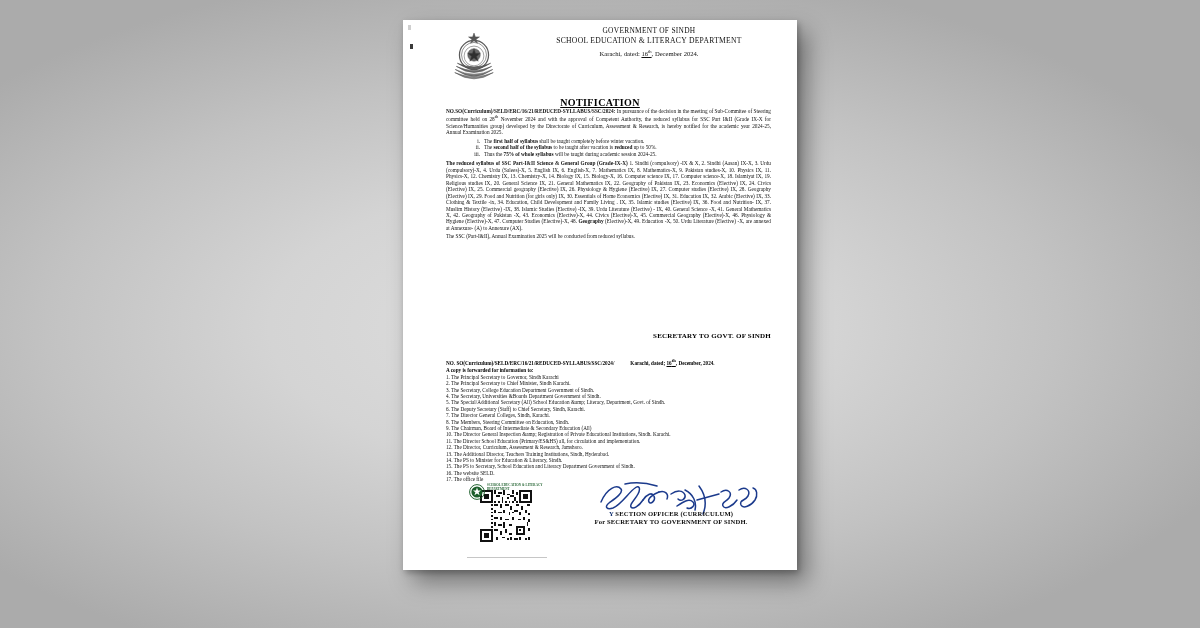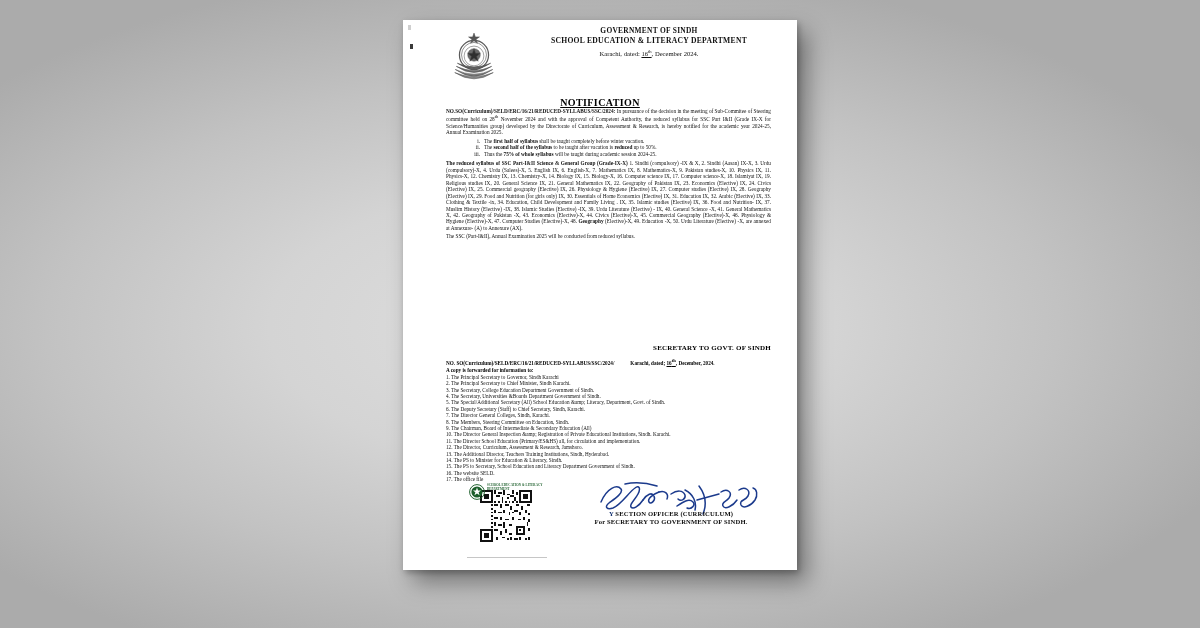--- a/index.html
+++ b/index.html
@@ -20,42 +20,42 @@
     box-shadow: 10px 12px 22px rgba(0,0,0,0.40), 2px 3px 6px rgba(0,0,0,0.25);
   }
   .margin-mark{ position:absolute; background:#b7b7b7; }
   #mark1{ left:5px; top:5px; width:3px; height:5px; background:#cfcfcf; }
   #mark2{ left:7px; top:24px; width:3px; height:5px; background:#3a3a3a; }
 
   
   #header{ position:absolute; left:0; top:6px; width:394px; }
   #emblem{ position:absolute; left:45px; top:5px; width:52px; height:52px; }
   #head-text{ margin-left:120px; text-align:center; width:252px; }
-  .gov-line{ font-weight:bold; font-size:7.4px; letter-spacing:.3px; line-height:9.6px; color:#101010; }
+  .gov-line{ font-weight:normal; font-size:7.4px; letter-spacing:.3px; line-height:9.6px; color:#101010; }
   .gov-line.l2{ font-size:7.6px; }
   .karachi{ font-size:6.6px; margin-top:4px; color:#101010; }
   .karachi u{ text-decoration:underline; }
   .sup{ font-size:4.6px; vertical-align:super; }
 
   #notif-wrap{ position:absolute; left:0; top:72px; width:394px; text-align:center; }
   #notif{ font-weight:bold; font-size:10px; text-decoration:underline; letter-spacing:.4px; }
 
   
   #body{ position:absolute; left:43px; top:88px; width:325px; }
   p.para{ margin:0 0 0 0; font-size:5.25px; line-height:6.45px; text-align:justify; color:#111; }
   b{ font-weight:bold; }
   ol.roman{ list-style:none; margin:2px 0 2px 0; padding:0; }
   ol.roman li{ font-size:5.25px; line-height:6.6px; position:relative; padding-left:38px; color:#111; }
   ol.roman li .rn{ position:absolute; left:14px; width:20px; text-align:right; }
 
   #syllabus{ margin-top:3px; }
   #final-line{ margin-top:2px; }
 
   
-  #sec-sindh{ position:absolute; left:43px; top:324px; width:325px; text-align:right;
+  #sec-sindh{ position:absolute; left:43px; top:312px; width:325px; text-align:right;
               font-weight:bold; font-size:7px; letter-spacing:.2px; }
 
   
   #copy-block{ position:absolute; left:43px; top:338px; width:330px; }
   #copy-ref{ font-size:5.2px; font-weight:bold; }
   #copy-ref .gap{ display:inline-block; width:16px; }
   #copy-head{ font-size:5.2px; font-weight:bold; margin-top:1px; }
   ol.numlist{ list-style:none; margin:1px 0 0 0; padding:0; }
   ol.numlist li{ font-size:5.2px; line-height:6.4px; color:#111; }
   #qr-area{ position:absolute; left:64px; top:462px; width:92px; height:62px; }

